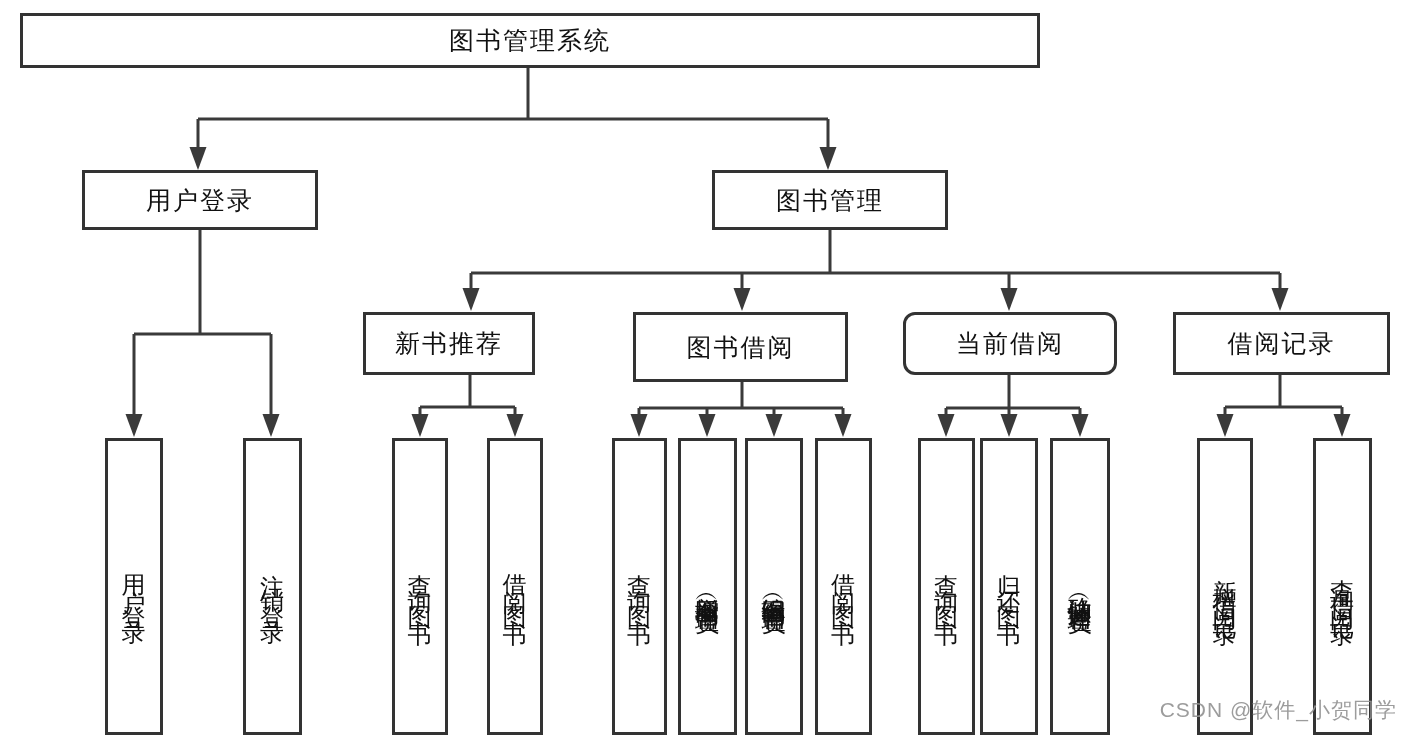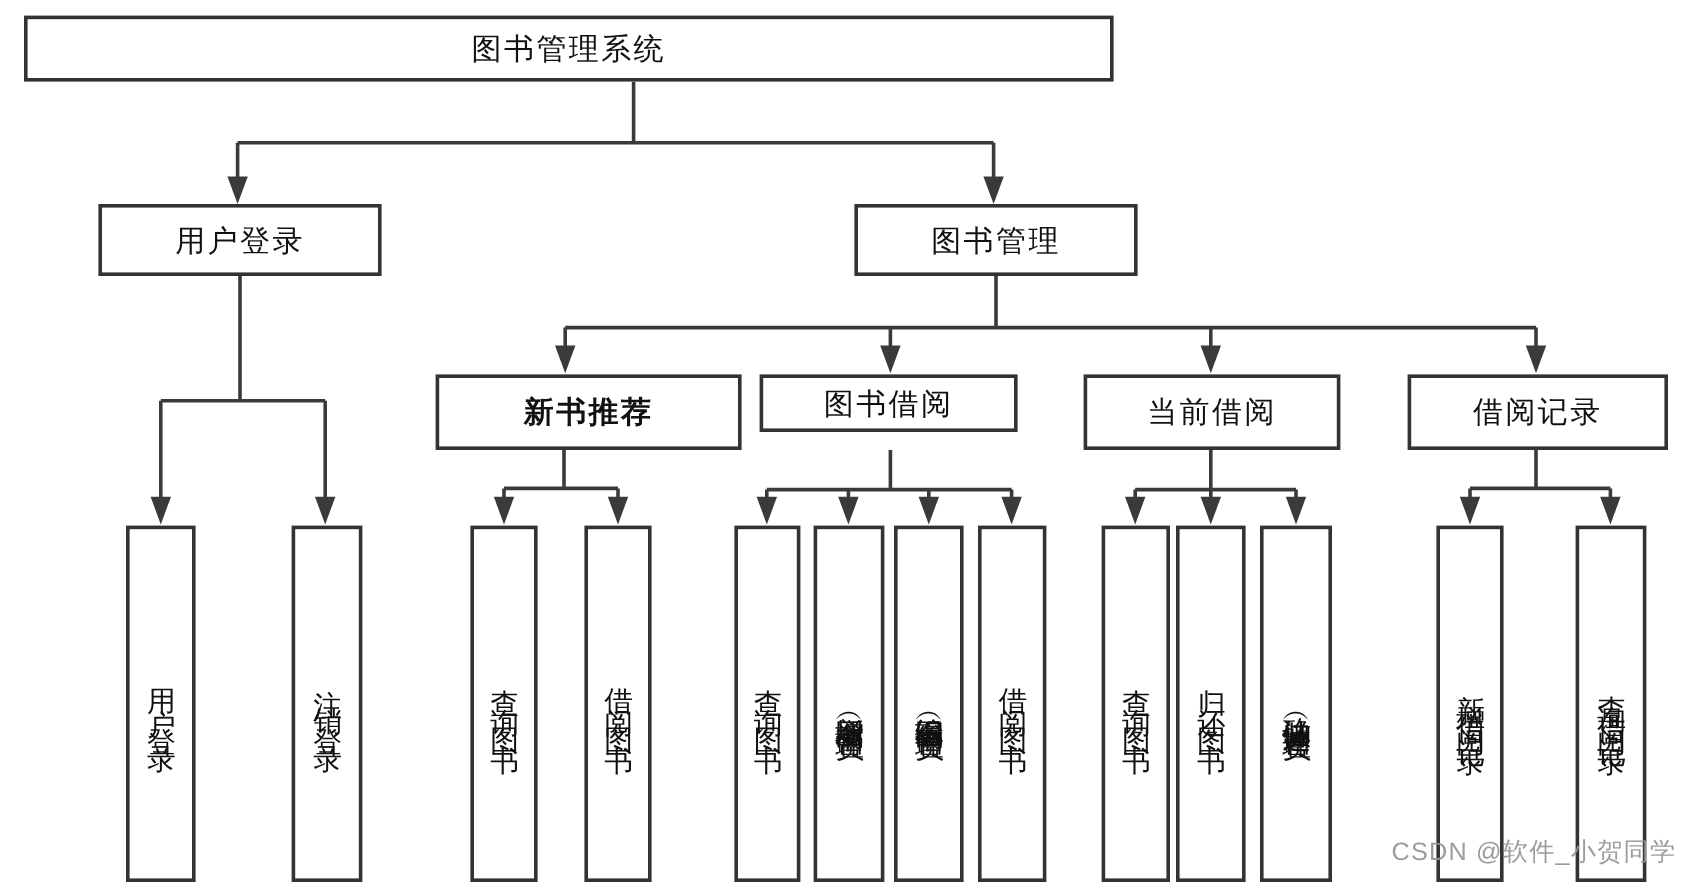--- a/index.html
+++ b/index.html
@@ -88,38 +88,38 @@
     <polygon points="774,437 765.5,414 782.5,414"></polygon>
     <polygon points="843,437 834.5,414 851.5,414"></polygon>
     <polygon points="946,437 937.5,414 954.5,414"></polygon>
     <polygon points="1009,437 1000.5,414 1017.5,414"></polygon>
     <polygon points="1080,437 1071.5,414 1088.5,414"></polygon>
     <polygon points="1225,437 1216.5,414 1233.5,414"></polygon>
     <polygon points="1342,437 1333.5,414 1350.5,414"></polygon>
   </g>
 </svg>
 
-<div class="hbox" style="left:20px; top:13px; width:908px; height:55px;">
+<div class="hbox" style="left:20px; top:13px; width:1020px; height:55px;">
   <span>图书管理系统</span>
 </div>
 
 <div class="hbox" style="left:82px; top:170px; width:236px; height:60px;">
   <span>用户登录</span>
 </div>
 <div class="hbox" style="left:712px; top:170px; width:236px; height:60px;font-family:Liberation Serif, serif;">
   <span>图书管理</span>
 </div>
 
-<div class="hbox" style="left:363px; top:312px; width:255px; height:63px;font-weight:bold;">
+<div class="hbox" style="left:363px; top:312px; width:172px; height:63px;">
   <span>新书推荐</span>
 </div>
-<div class="hbox" style="left:633px; top:312px; width:215px; height:48px;">
+<div class="hbox" style="left:633px; top:312px; width:215px; height:70px;">
   <span>图书借阅</span>
 </div>
-<div class="hbox" style="left:903px; top:312px; width:214px; height:63px;">
+<div class="hbox" style="left:903px; top:312px; width:214px; height:63px;border-radius:12px;">
   <span>当前借阅</span>
 </div>
 <div class="hbox" style="left:1173px; top:312px; width:217px; height:63px;">
   <span>借阅记录</span>
 </div>
 
 <div class="vbox v-short" style="left:105px; width:58px;">
   <span>用户登录</span>
 </div>
 <div class="vbox v-short" style="left:243px; width:59px;">

